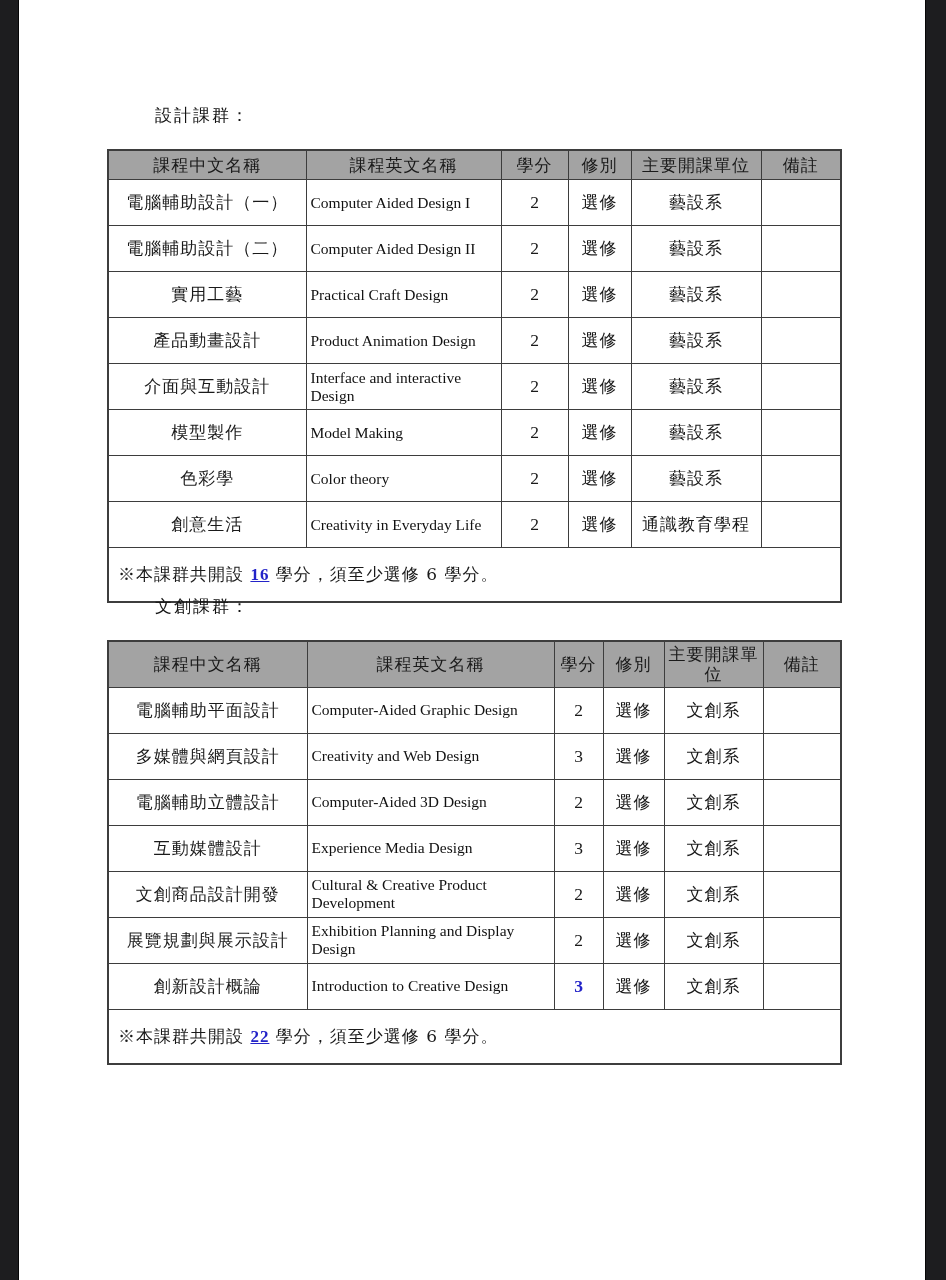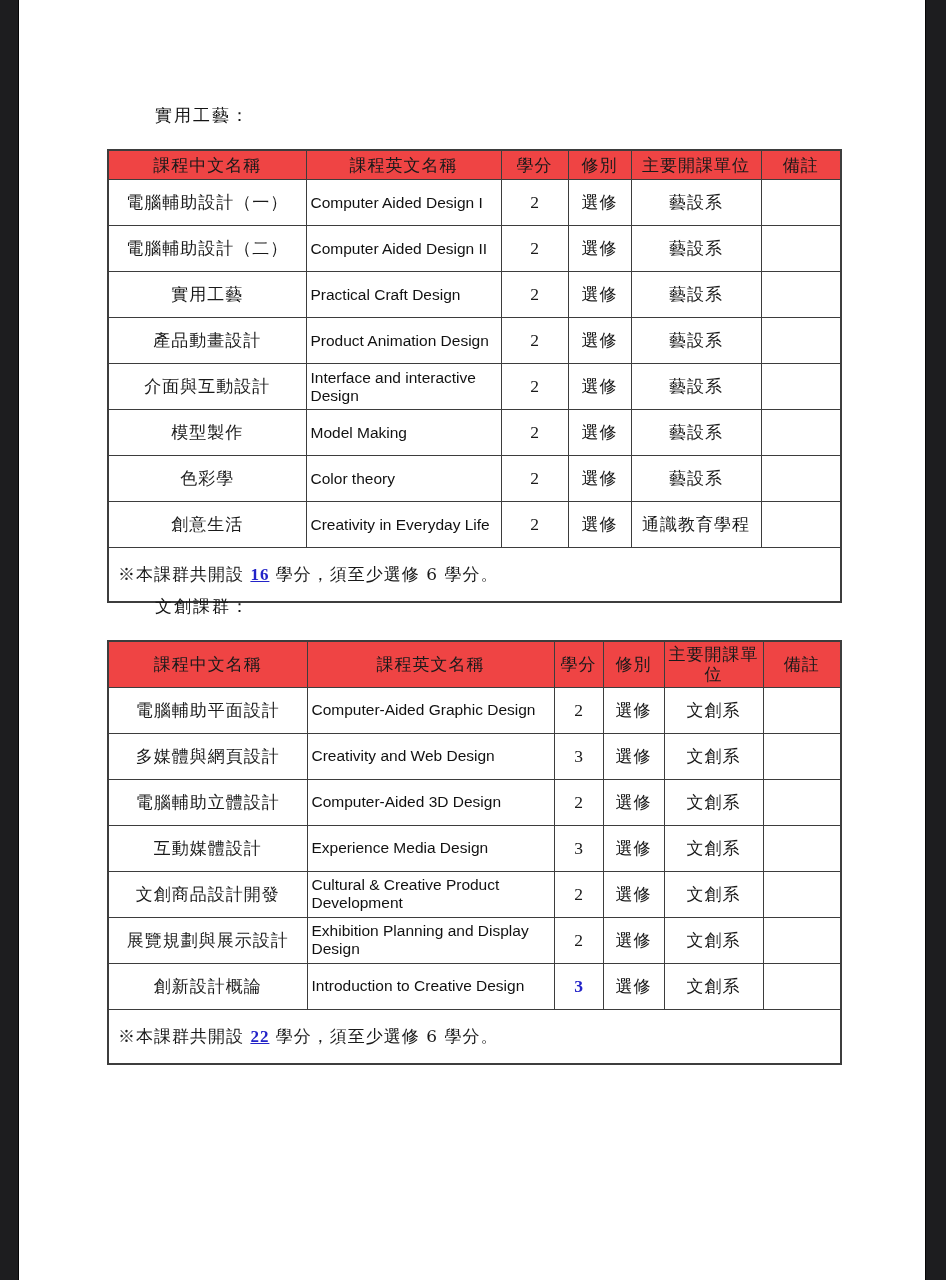--- a/index.html
+++ b/index.html
@@ -19,52 +19,52 @@
   #label-cultural{left:155px;top:595px;}
 
   table{
     position:absolute;border-collapse:collapse;table-layout:fixed;
     background:#fff;border:2px solid #3d3d3d;
   }
   #table-design{left:107px;top:149px;width:733px;}
   #table-cultural{left:107px;top:640px;width:733px;}
   th,td{border:1.5px solid #3d3d3d;overflow:hidden;vertical-align:middle;padding:0;}
   th{
-    background:#ef4444;font-weight:normal;font-family:"DejaVu Serif",serif;
+    background:#a3a3a3;font-weight:normal;font-family:"DejaVu Serif",serif;
     font-size:17px;letter-spacing:1px;line-height:1.2;padding:2px 1px;margin-left:30px;
   }
   #table-design th{height:24px;}
   #table-cultural th{height:40px;}
   #table-design td{height:41px;}
   #table-cultural td{height:41px;}
   .zh{
     font-family:"DejaVu Serif",serif;font-size:17px;text-align:center;
     letter-spacing:1px;line-height:1.2;
   }
   .en{
-    font-family:Liberation Sans, sans-serif;font-size:15.5px;text-align:left;
+    font-family:Liberation Serif, serif;font-size:15.5px;text-align:left;
     padding:2px 4px;line-height:1.15;color:#111;margin-top:24px;
   }
   .num{
     font-family:"Liberation Serif",serif;font-size:17.5px;text-align:center;
   }
   .num.blue{color:#2323c8;font-weight:bold;}
   .footer-cell{
     font-family:"DejaVu Serif",serif;font-size:17px;text-align:left;
     padding:6px 2px 6px 9px;letter-spacing:1px;height:34px;
   }
   .footer-cell .blue-num{color:#2323c8;font-weight:bold;font-family:"Liberation Serif",serif;text-decoration:underline;}
 </style>
 </head>
 <body>
 
 <div class="edge-bar left"></div>
 <div class="edge-bar right"></div>
 
-<div id="label-design" class="section-label">實用工藝：</div>
+<div id="label-design" class="section-label">設計課群：</div>
 
 <table id="table-design">
   <colgroup>
     <col style="width:198px">
       <col style="width:195px">
       <col style="width:67px">
     <col style="width:63px">
       <col style="width:130px">
       <col style="width:80px">
   </colgroup>

